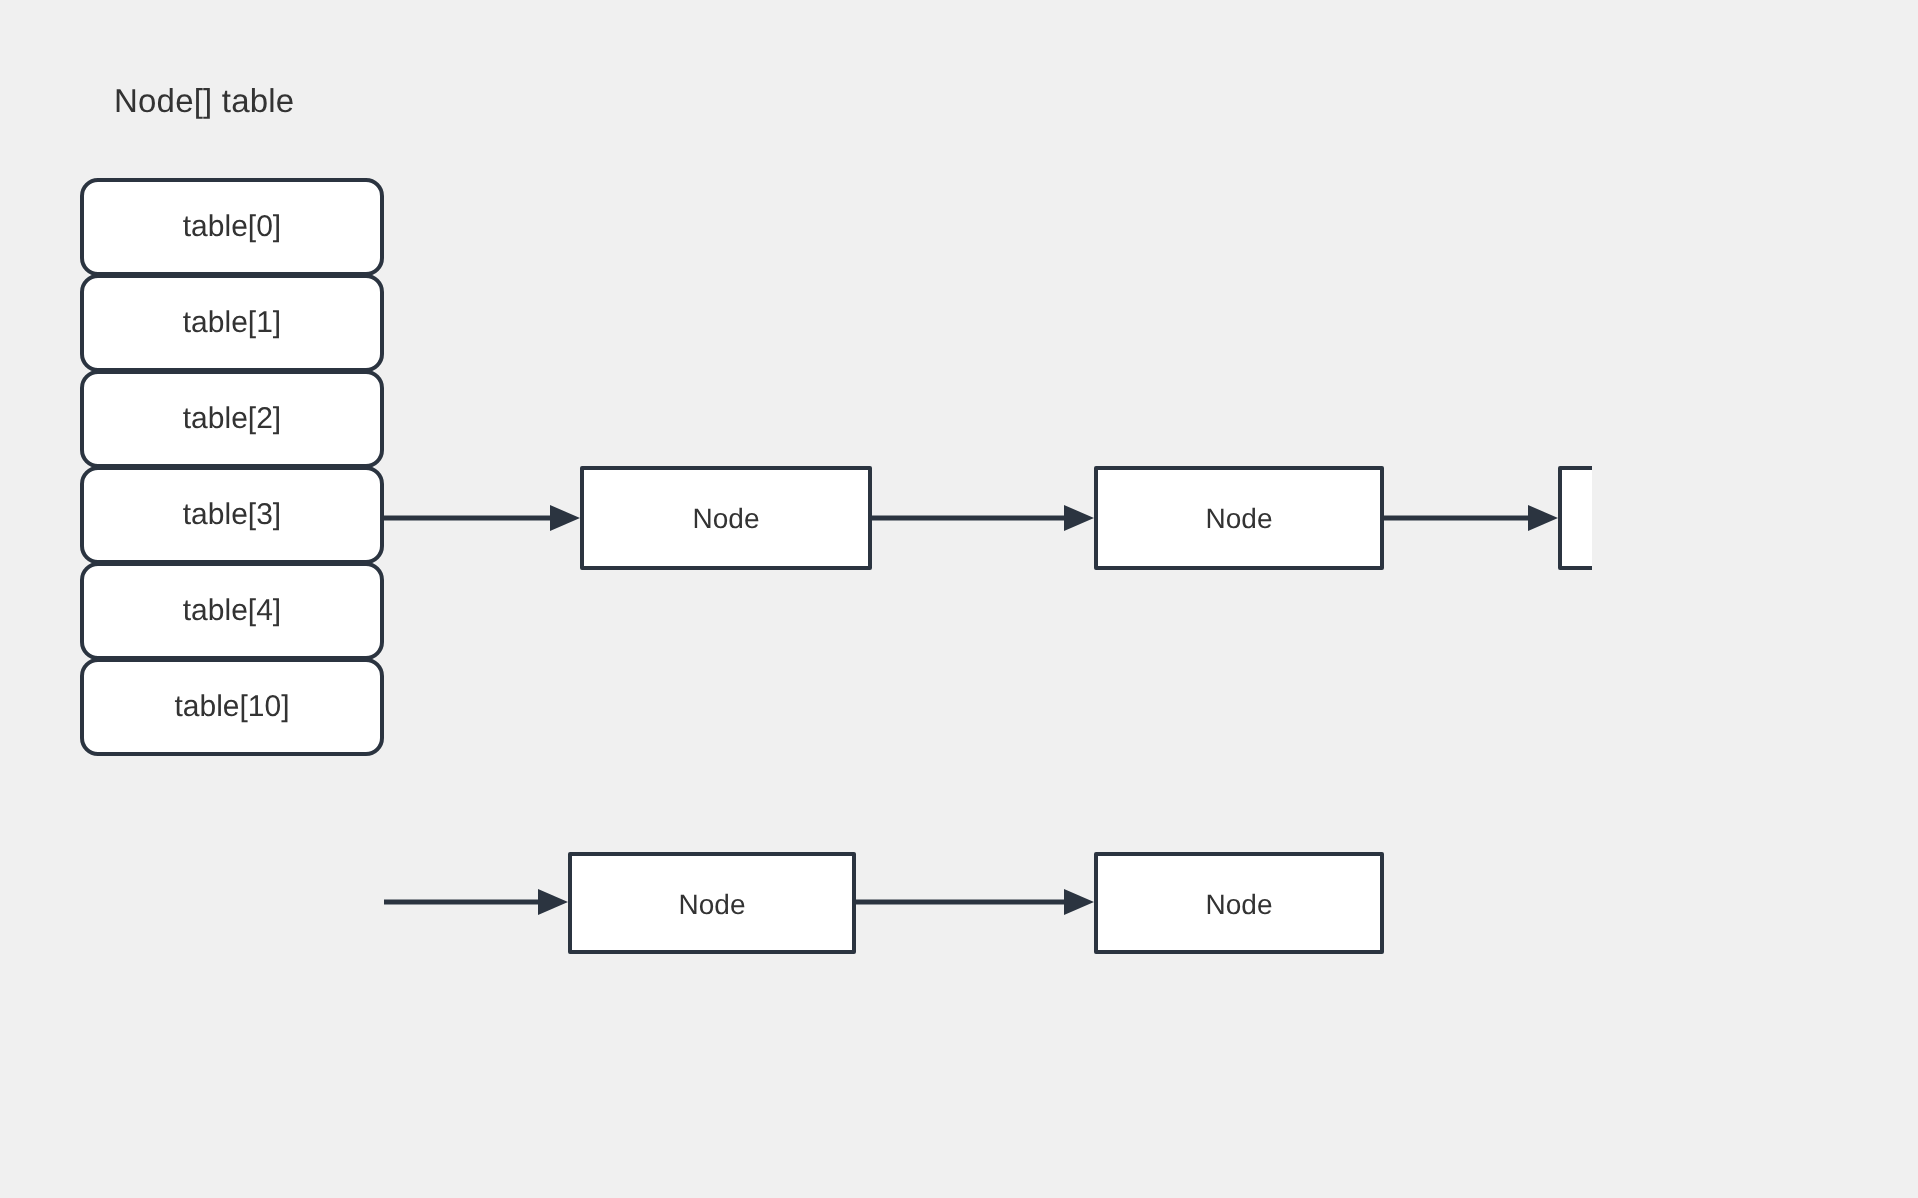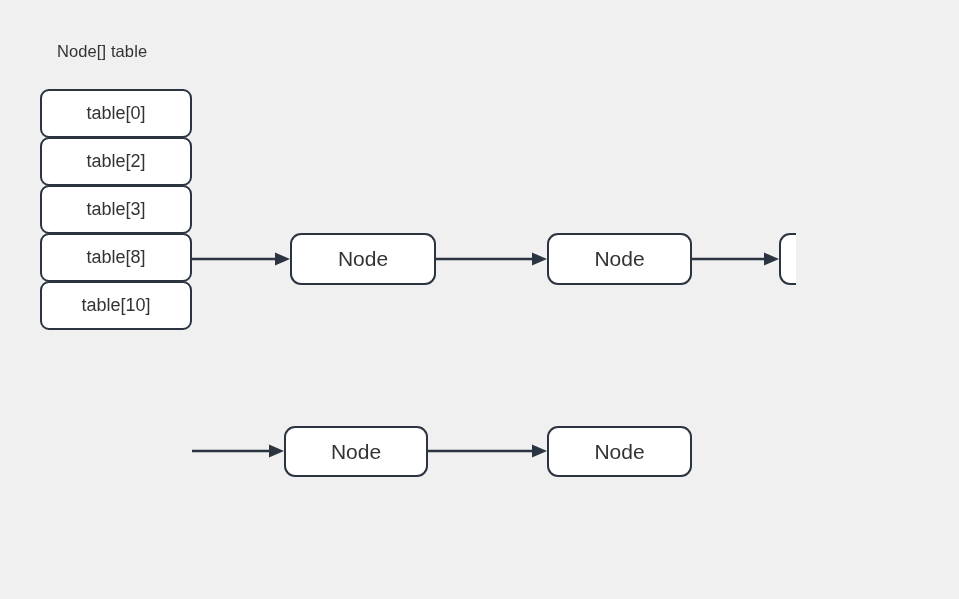--- a/index.html
+++ b/index.html
@@ -45,36 +45,36 @@
     box-sizing: border-box;
     width: 152px;
     height: 49px;
     margin-top: -1px;
     background: #ffffff;
     border: 2.4px solid #2b3440;
     border-radius: 9px;
     display: flex;
     align-items: center;
     justify-content: center;
-    font-size: 18px;
+    font-size: 15px;
     color: #333333;
   }
   .array-cell:first-child { margin-top: 0; }
 
   
   .node-box {
     position: absolute;
     box-sizing: border-box;
     background: #ffffff;
     border: 2.4px solid #2b3440;
-    border-radius: 11px;
+    border-radius: 1px;
     display: flex;
     align-items: center;
     justify-content: center;
-    font-size: 21px;
+    font-size: 14px;
     color: #333333;
   }
 
   
   #arrow-layer {
     position: absolute;
     left: 0;
     top: 0;
     width: 959px;
     height: 599px;
@@ -94,27 +94,30 @@
 
 <div id="canvas">
 
   <div class="array-title">Node[] table</div>
 
   <div id="array-column">
     <div class="array-cell">
       <span>table[0]</span>
     </div>
     <div class="array-cell">
+      <span>table[1]</span>
+    </div>
+    <div class="array-cell">
       <span>table[2]</span>
     </div>
     <div class="array-cell">
       <span>table[3]</span>
     </div>
     <div class="array-cell">
-      <span>table[8]</span>
+      <span>table[4]</span>
     </div>
     <div class="array-cell">
       <span>table[10]</span>
     </div>
   </div>
 
   <div class="node-box" id="c1n1" style="left: 290px; top: 233px; width: 146px; height: 52px;">
     <span>Node</span>
   </div>
   <div class="node-box" id="c1n2" style="left: 547px; top: 233px; width: 145px; height: 52px;">

